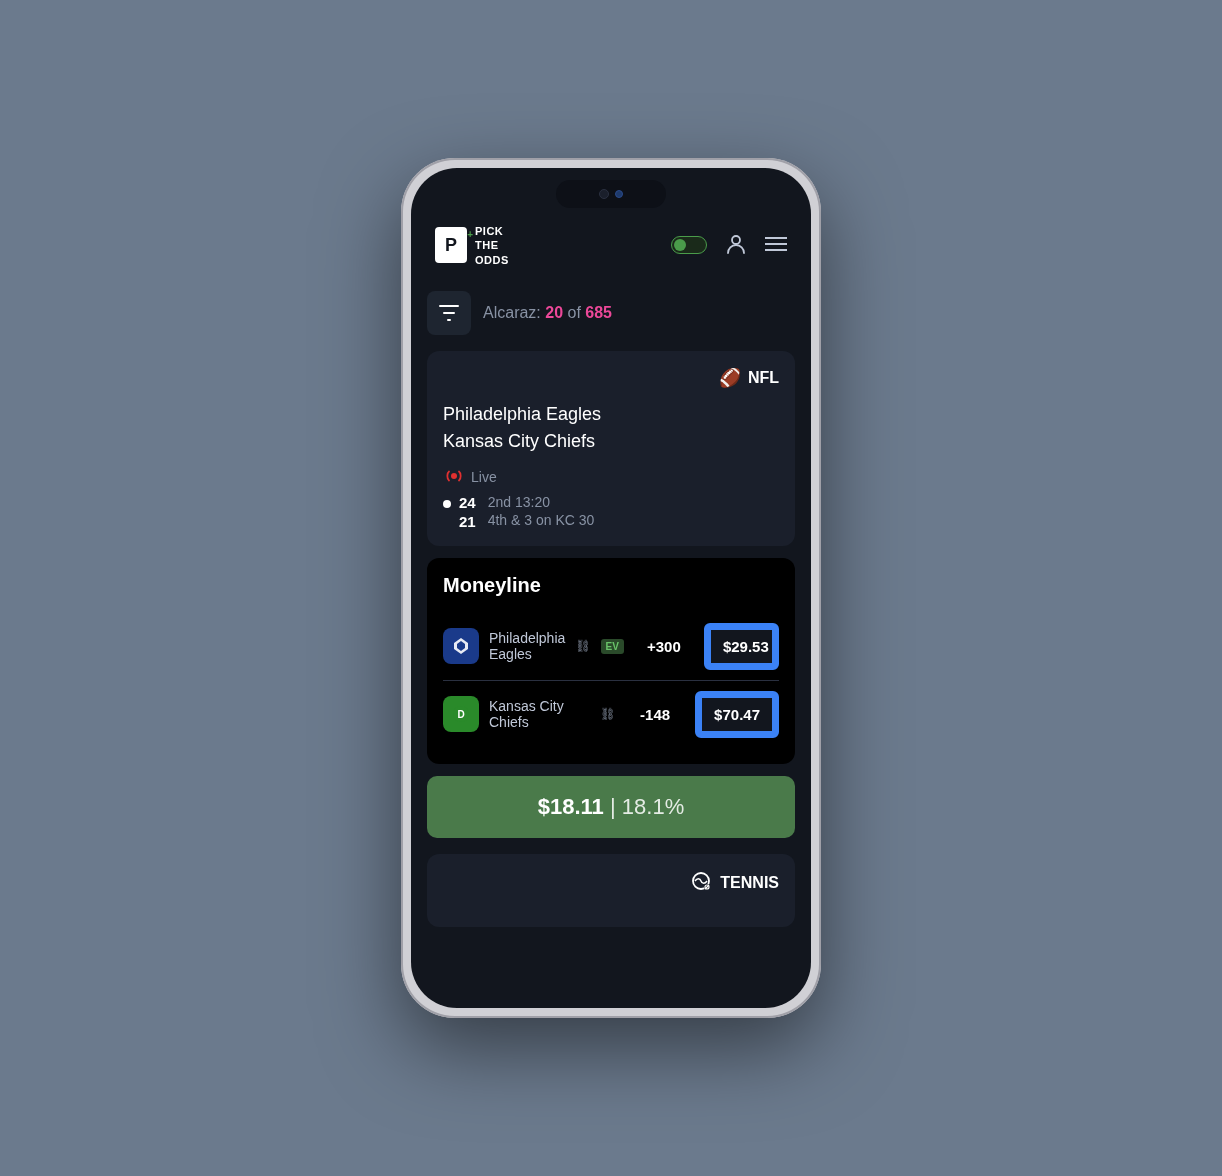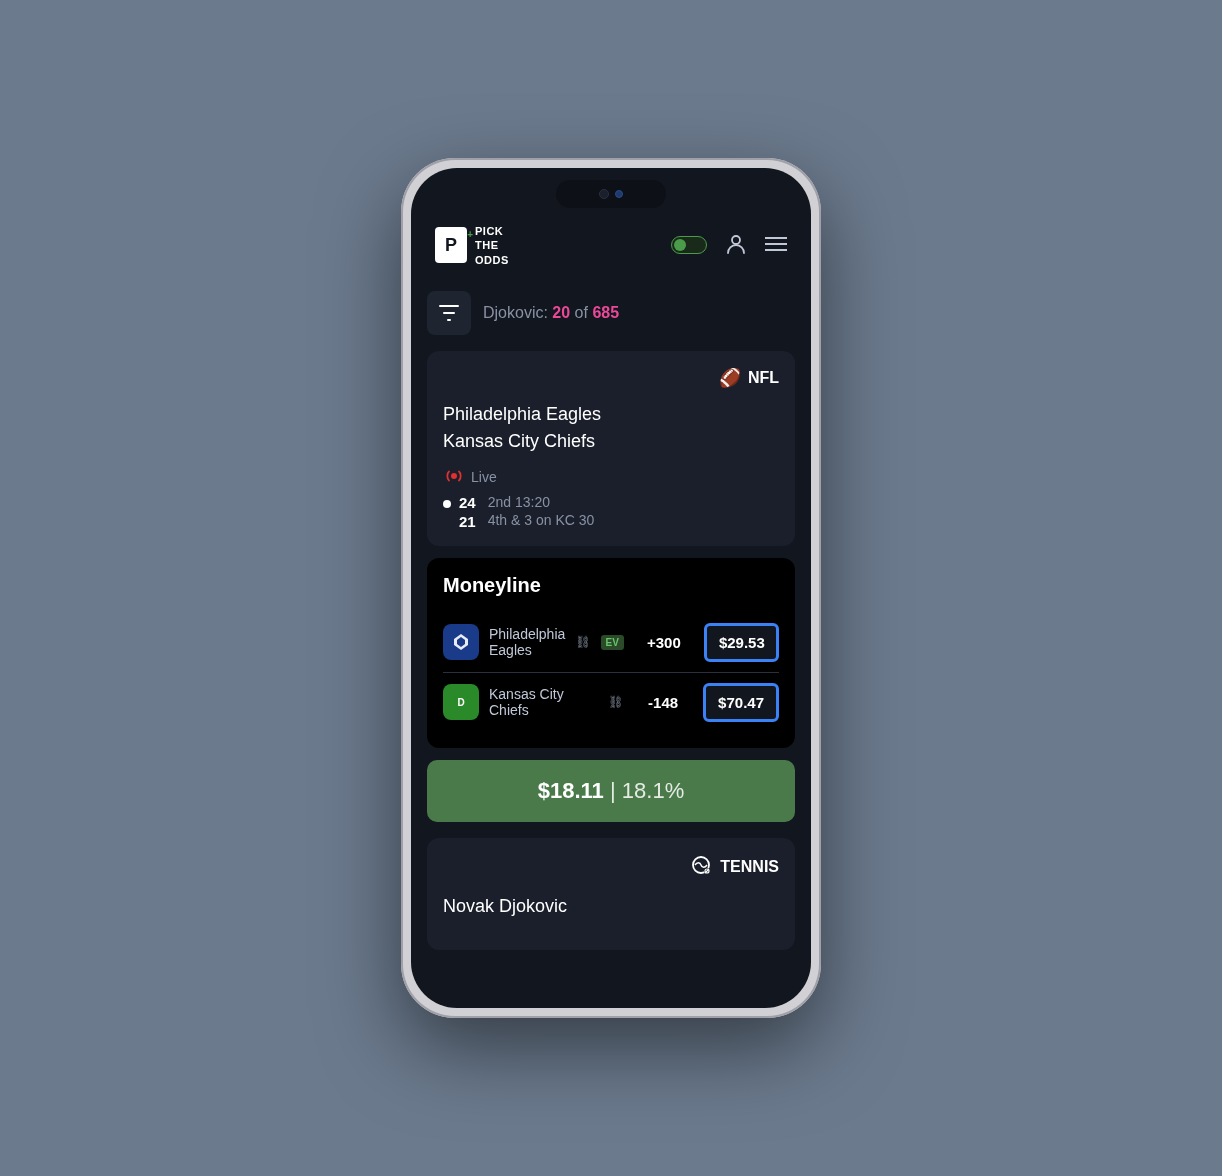--- a/index.html
+++ b/index.html
@@ -298,21 +298,21 @@
     .bet-odds {
       color: white;
       font-size: 15px;
       font-weight: 600;
       margin: 0 10px;
       min-width: 40px;
       text-align: center;
     }
     .bet-payout {
       background: #12161e;
-      border: 3px solid #3b82f6;
+      border: 7px solid #3b82f6;
       color: white;
       font-size: 15px;
       font-weight: 600;
       padding: 8px 12px;
       border-radius: 6px;
       min-width: 72px;
       text-align: center;
     }
     
     .profit-bar {
@@ -409,21 +409,21 @@
 
     <div class="content">
 
       <div class="filter-bar">
         <div class="filter-icon-box">
           <svg width="22" height="22" viewBox="0 0 22 22" fill="none">
             <path d="M2 4h18M6 11h10M10 18h2" stroke="white" stroke-width="2" stroke-linecap="round"></path>
           </svg>
         </div>
         <div class="filter-text">
-          <span>Djokovic:</span>
+          <span>Alcaraz:</span>
           <strong>20</strong>
           <span> of </span>
           <strong>685</strong>
         </div>
       </div>
 
       <div class="game-card">
         <div class="card-header">
           <div class="sport-badge">
             <span class="sport-icon">🏈</span>
@@ -505,19 +505,18 @@
                 <path d="M5 11c2-3 5-3 6 0s4 3 6 0" stroke="white" stroke-width="1.5"></path>
                 <circle cx="17" cy="17" r="3" fill="#12161e"></circle>
                 <circle cx="17" cy="17" r="2" stroke="white" stroke-width="1.2"></circle>
                 <line x1="15" y1="19" x2="19" y2="15" stroke="white" stroke-width="1.2"></line>
               </svg>
             </span>
             <span>TENNIS</span>
           </div>
         </div>
         <div class="team-names">
-          <div class="team-name">Novak Djokovic</div>
         </div>
       </div>
 
     </div>
   </div>
 </div>
 
 </body></html>

